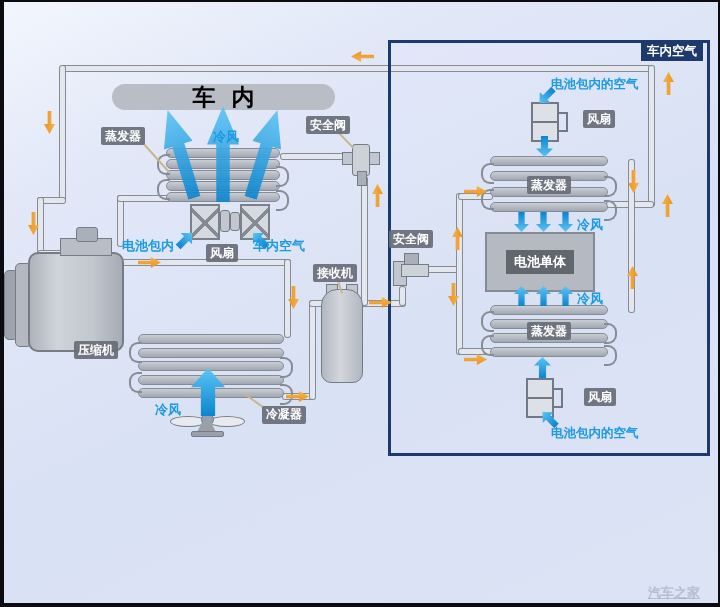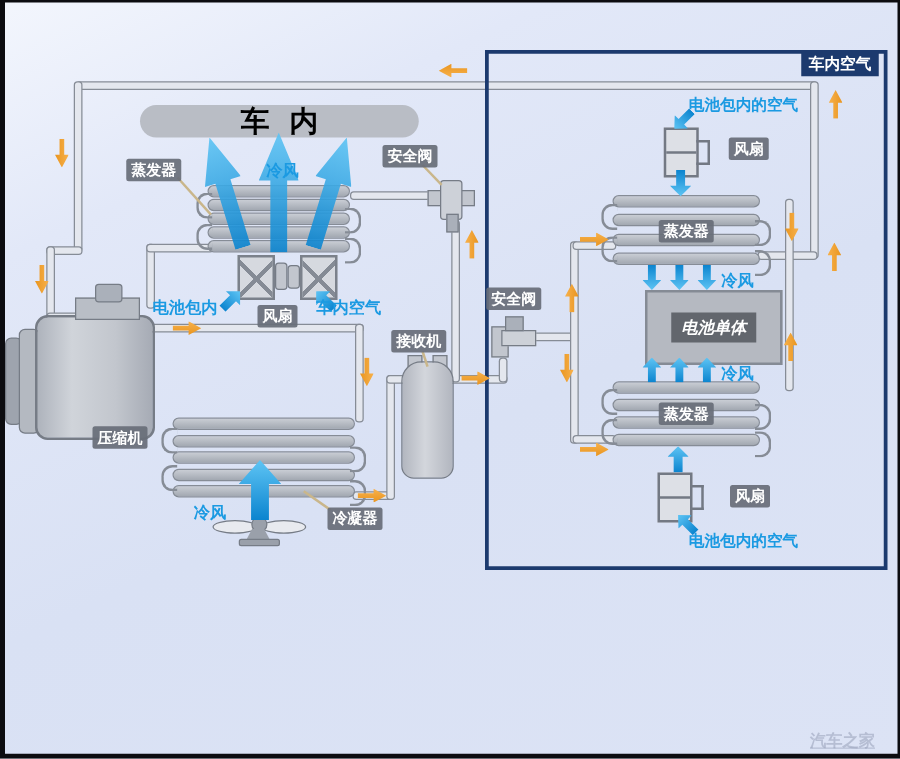--- a/index.html
+++ b/index.html
@@ -44,22 +44,22 @@
   .ld{position:absolute;height:2px;background:#c9b68b;transform-origin:0 50%;z-index:4;}
 
   .batbox{position:absolute;left:388px;top:40px;width:316px;height:410px;border:3px solid #1c3a6e;z-index:3;background:transparent;}
   .batchip{position:absolute;left:641px;top:42px;width:62px;height:19px;background:#1c3a6e;color:#fff;
            font-size:12.5px;font-weight:bold;display:flex;align-items:center;justify-content:center;z-index:11;}
 
   .cabinbar{position:absolute;left:112px;top:84px;width:223px;height:26px;background:#b9bdc5;border-radius:13px;
             display:flex;align-items:center;justify-content:center;z-index:2;}
   .cabinbar span{color:#000000;font-weight:bold;font-size:23px;letter-spacing:16px;padding-left:16px;}
 
-  .cellbox{position:absolute;left:516px;top:232px;width:106px;height:56px;background:#b5b9c1;border:2px solid #858b95;
-           display:flex;align-items:center;justify-content:center;z-index:2;font-style:italic;}
+  .cellbox{position:absolute;left:485px;top:232px;width:106px;height:56px;background:#b5b9c1;border:2px solid #858b95;
+           display:flex;align-items:center;justify-content:center;z-index:2;}
   .cellbox span{background:#62666d;color:#fff;font-size:13px;font-weight:bold;padding:3px 8px;white-space:nowrap;}
 
   .caption{position:absolute;left:8px;top:464px;width:702px;z-index:10;color:#171717;
            font-size:21px;line-height:1.43;letter-spacing:.5px;}
   .caption b{font-weight:bold;}
   .wm{position:absolute;left:648px;top:584px;font-size:13px;color:rgba(135,145,170,.45);z-index:10;font-weight:bold;text-decoration:underline;}
 </style>
 </head>
 <body>
 

